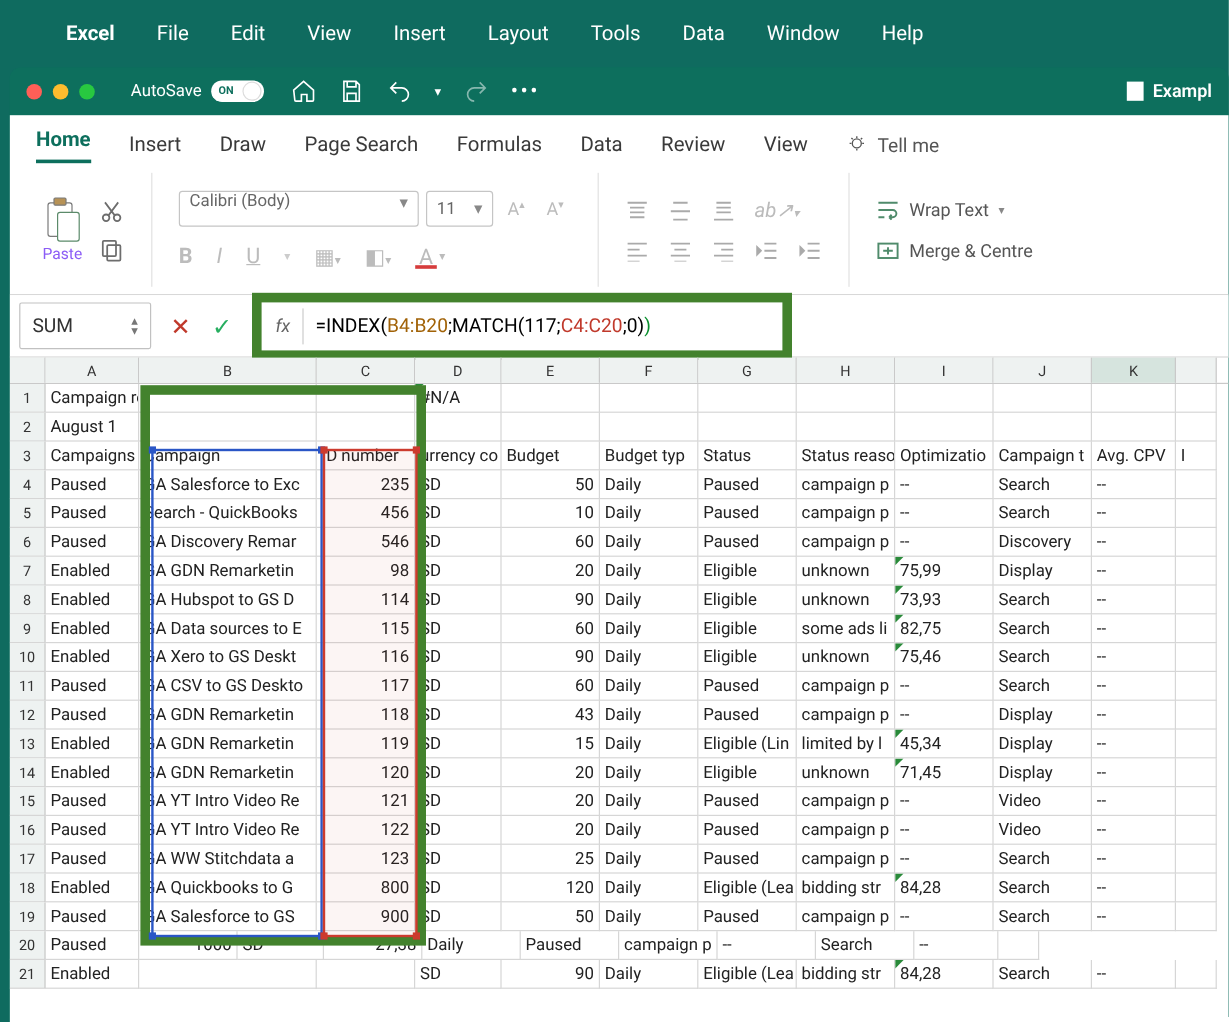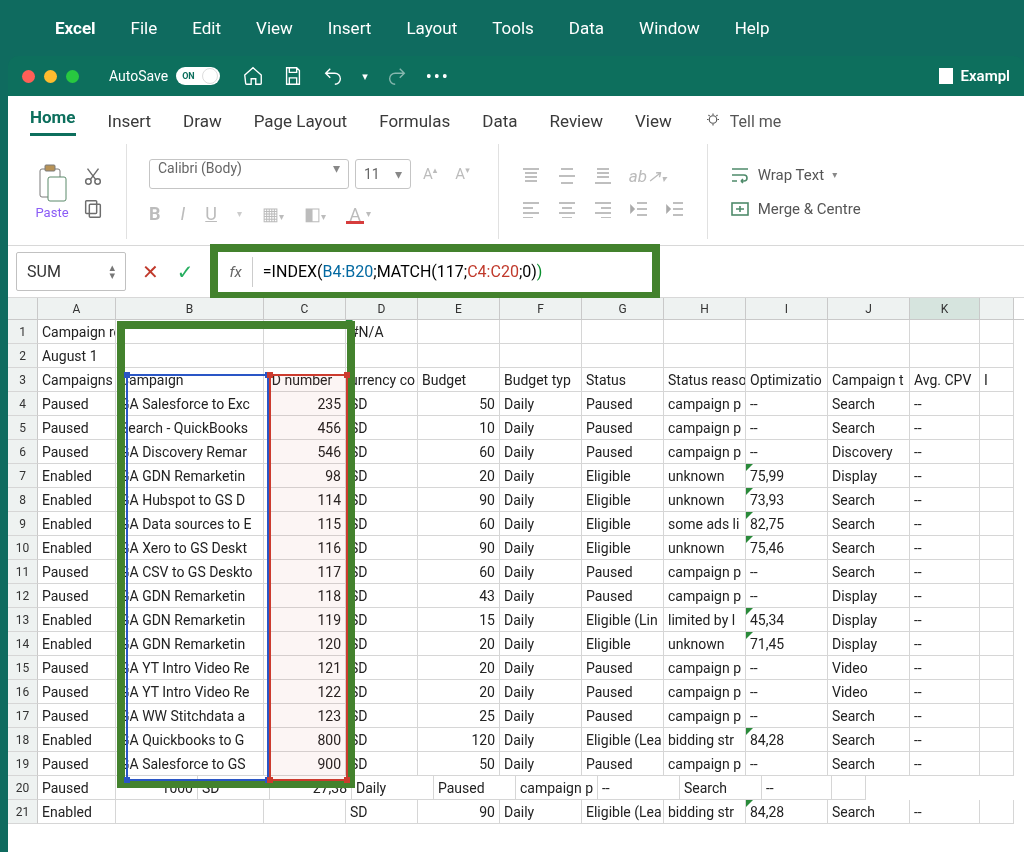--- a/index.html
+++ b/index.html
@@ -115,21 +115,21 @@
   .fx-icons .xbtn { color:#c0392b; }
   .fx-icons .ckbtn { color:#27ae60; }
   
   .formula-wrap {
     border: 8px solid #43822d; background:#fff; display:flex; align-items:center;
     height: 56px; padding: 16px 12px; gap: 10px; flex:1; max-width: 450px;
   }
   .formula-wrap .fx { font-style: italic; color:#666; font-size:15px; }
   .formula-wrap .vline2 { width:1px; height:30px; background:#ccc;}
   .formula { font-size:16px; white-space:nowrap; color:#000;}
-  .formula .ref-b { color:#0369a1; }
+  .formula .ref-b { color:#a16207; }
   .formula .ref-c { color:#c0392b; }
   .formula .paren-outer { color:#0a8f2e; }
   
   .grid-area { position:relative; }
   .colheaders { display:flex; height:22px; border-bottom:1px solid #c9c9c9;}
   .rowhdr-spacer { width:30px; border-right:1px solid #c9c9c9; background:#eef2f1;}
   .colh { border-right:1px solid #c9c9c9; background:#eef2f1; display:flex; align-items:center; justify-content:center; font-size:12px; color:#333;}
   .colh.sel { background:#d6e4de; }
   .gridrows { position:relative; }
   .gridrow { display:flex; height:24px; }
@@ -224,21 +224,21 @@
       <span>Exampl</span>
     </div>
   </div>
 
   <div class="contentpane">
 
     <div class="ribbon-tabs">
       <span class="tab active">Home</span>
       <span class="tab">Insert</span>
       <span class="tab">Draw</span>
-      <span class="tab">Page Layout</span>
+      <span class="tab">Page Search</span>
       <span class="tab">Formulas</span>
       <span class="tab">Data</span>
       <span class="tab">Review</span>
       <span class="tab">View</span>
       <span class="tellme">
         <svg viewBox="0 0 24 24">
             <circle cx="12" cy="10" r="5"></circle>
             <path d="M12 2v2M12 16v2M4 10h2M18 10h2M6 4l1.5 1.5M18 4l-1.5 1.5"></path>
           </svg>
         <span>Tell me</span>

